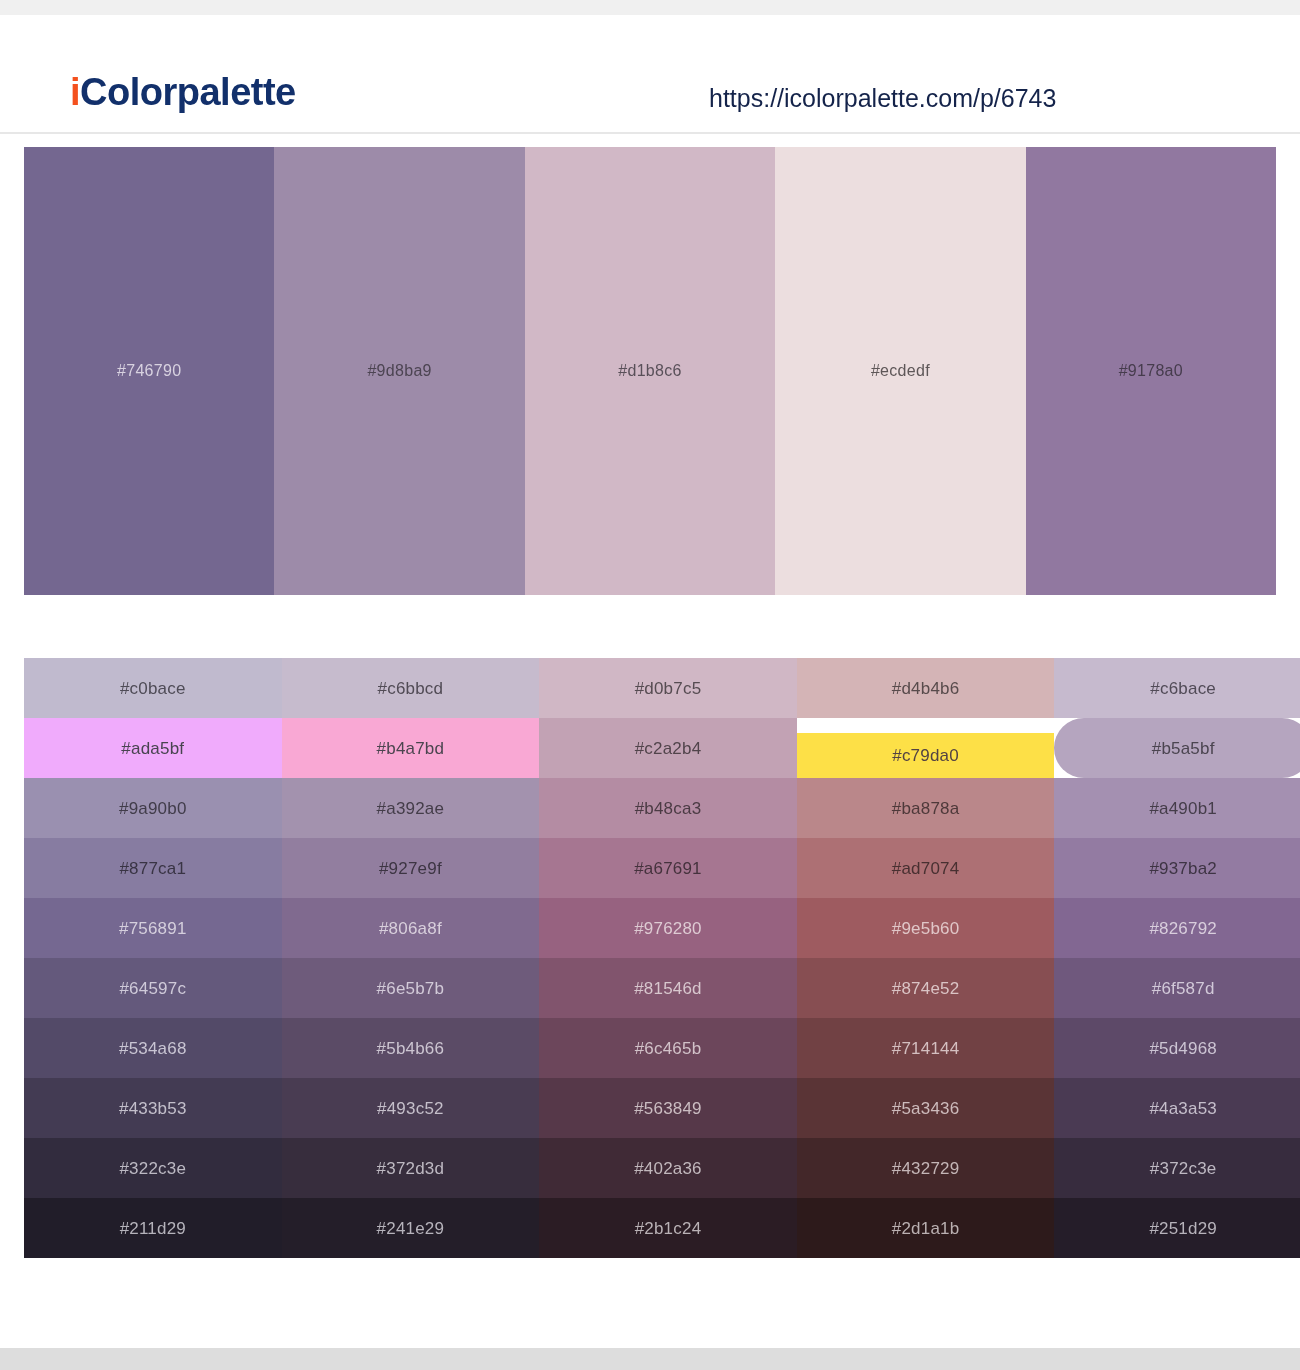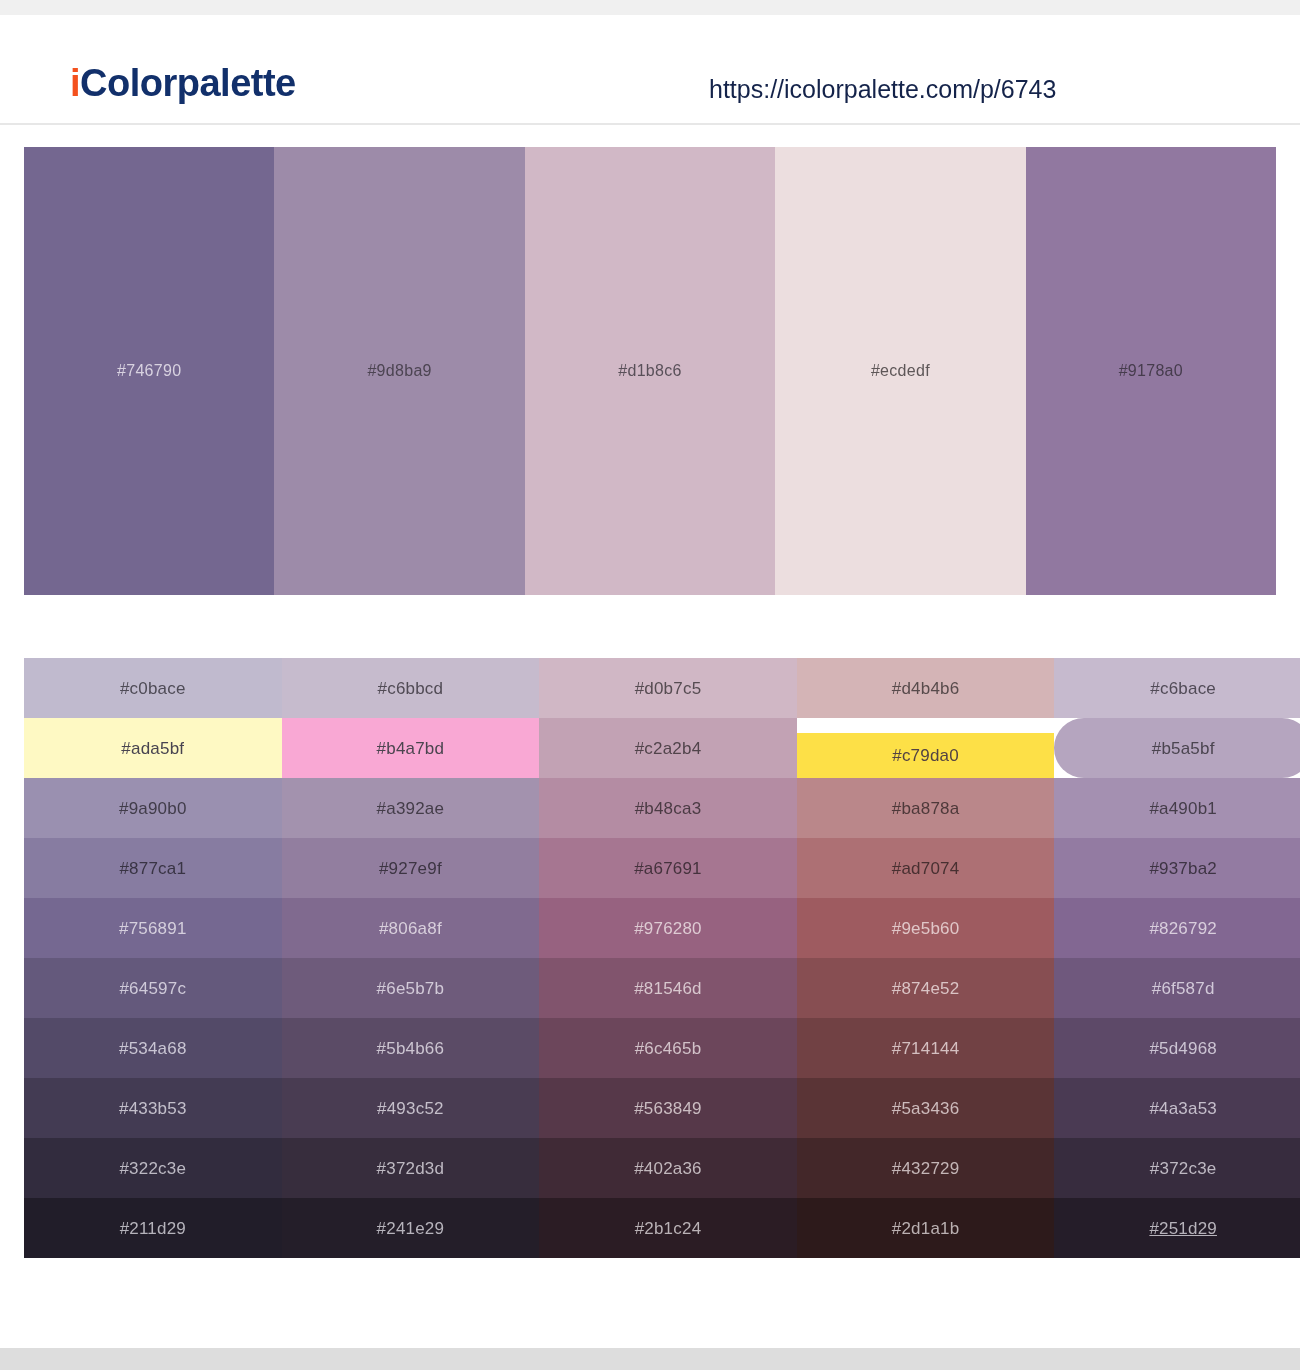--- a/index.html
+++ b/index.html
@@ -27,21 +27,21 @@
     position: absolute;
     top: 1348px; left: 0;
     width: 1300px;
     height: 22px;
     background: #dddddd;
   }
 
   
   .site-header {
     position: absolute;
-    top: 20px; left: 0;
+    top: 29px; left: 0;
     width: 1300px;
     height: 105px;
     background: #ffffff;
     border-bottom: 2px solid #e7e7e7;
     box-sizing: border-box;
   }
   .logo {
     position: absolute;
     left: 70px;
     top: 44px;
@@ -154,21 +154,21 @@
         <span class="shade-label" style="color: rgb(86, 76, 82);">#d0b7c5</span>
       </div>
       <div class="shade-cell" style="background: rgb(212, 180, 182);">
         <span class="shade-label" style="color: rgb(88, 75, 76);">#d4b4b6</span>
       </div>
       <div class="shade-cell" style="background: rgb(198, 186, 206);">
         <span class="shade-label" style="color: rgb(81, 75, 87);">#c6bace</span>
       </div>
     </div>
     <div class="shades-row">
-      <div class="shade-cell" style="background: #fef9c3;">
+      <div class="shade-cell" style="background: #f0abfc;">
         <span class="shade-label" style="color: rgb(72, 68, 80);">#ada5bf</span>
       </div>
       <div class="shade-cell" style="background: #f9a8d4;">
         <span class="shade-label" style="color: rgb(75, 69, 79);">#b4a7bd</span>
       </div>
       <div class="shade-cell" style="background: rgb(194, 162, 180);">
         <span class="shade-label" style="color: rgb(81, 68, 75);">#c2a2b4</span>
       </div>
       <div class="shade-cell" style="background: #fde047; margin-top: 15px;">
         <span class="shade-label" style="color: rgb(83, 66, 67);">#c79da0</span>
@@ -303,18 +303,18 @@
       <div class="shade-cell" style="background: rgb(36, 30, 41);">
         <span class="shade-label" style="color: rgb(182, 179, 187);">#241e29</span>
       </div>
       <div class="shade-cell" style="background: rgb(43, 28, 36);">
         <span class="shade-label" style="color: rgb(186, 178, 182);">#2b1c24</span>
       </div>
       <div class="shade-cell" style="background: rgb(45, 26, 27);">
         <span class="shade-label" style="color: rgb(187, 177, 178);">#2d1a1b</span>
       </div>
       <div class="shade-cell" style="background: rgb(37, 29, 41);">
-        <span class="shade-label" style="color: rgb(183, 179, 187); text-decoration: underline;">#251d29</span>
+        <span class="shade-label" style="color: rgb(183, 179, 187);">#251d29</span>
       </div>
     </div>
   </div>
 
 <div class="bottom-strip"></div>
 
 </body></html>

